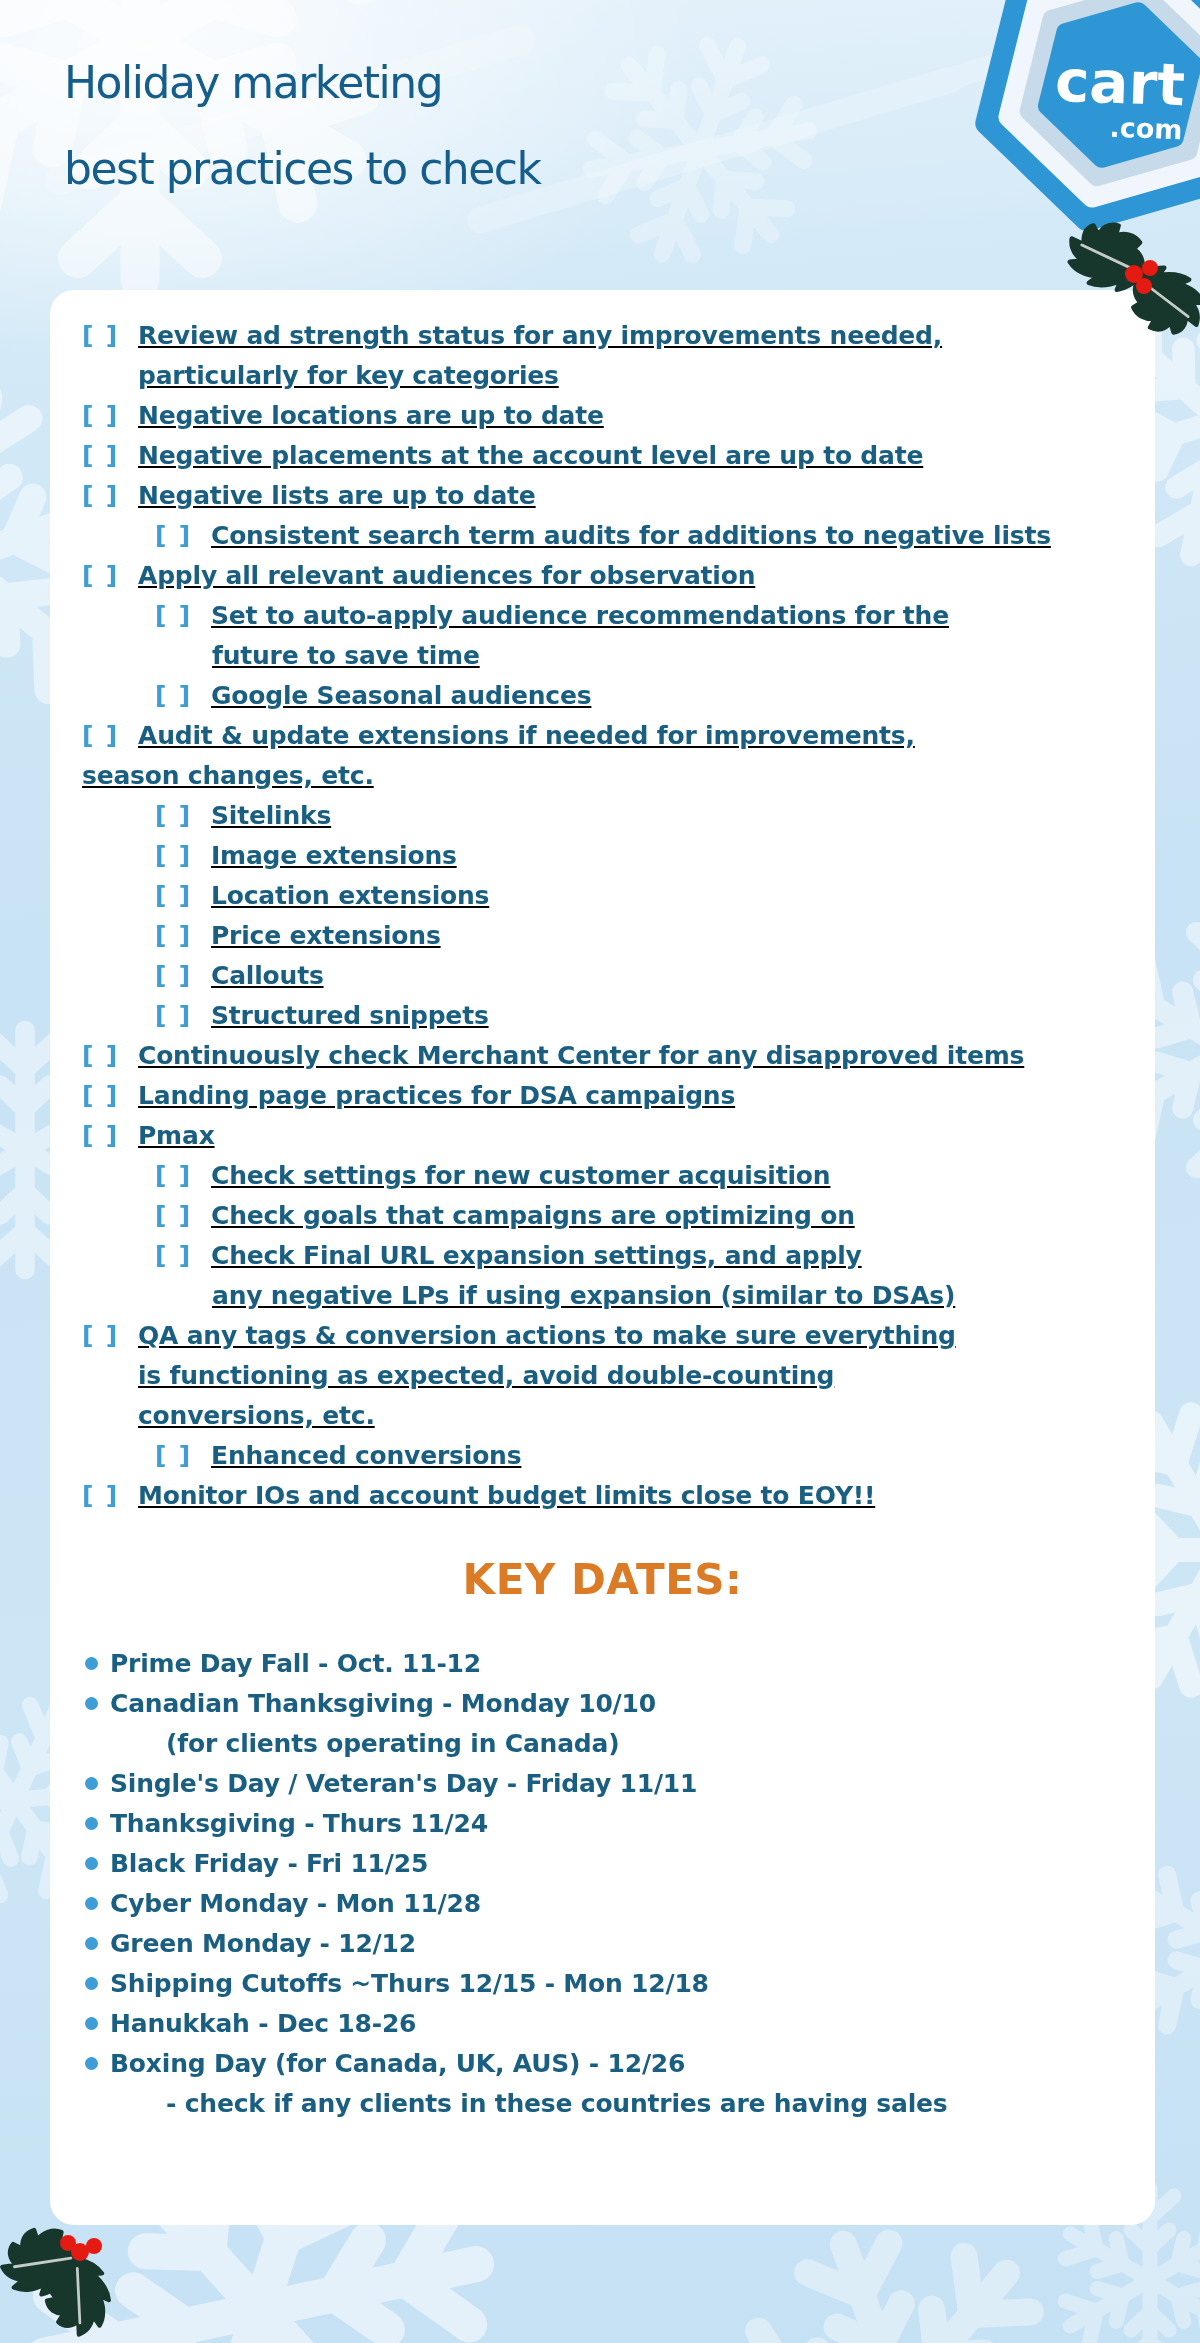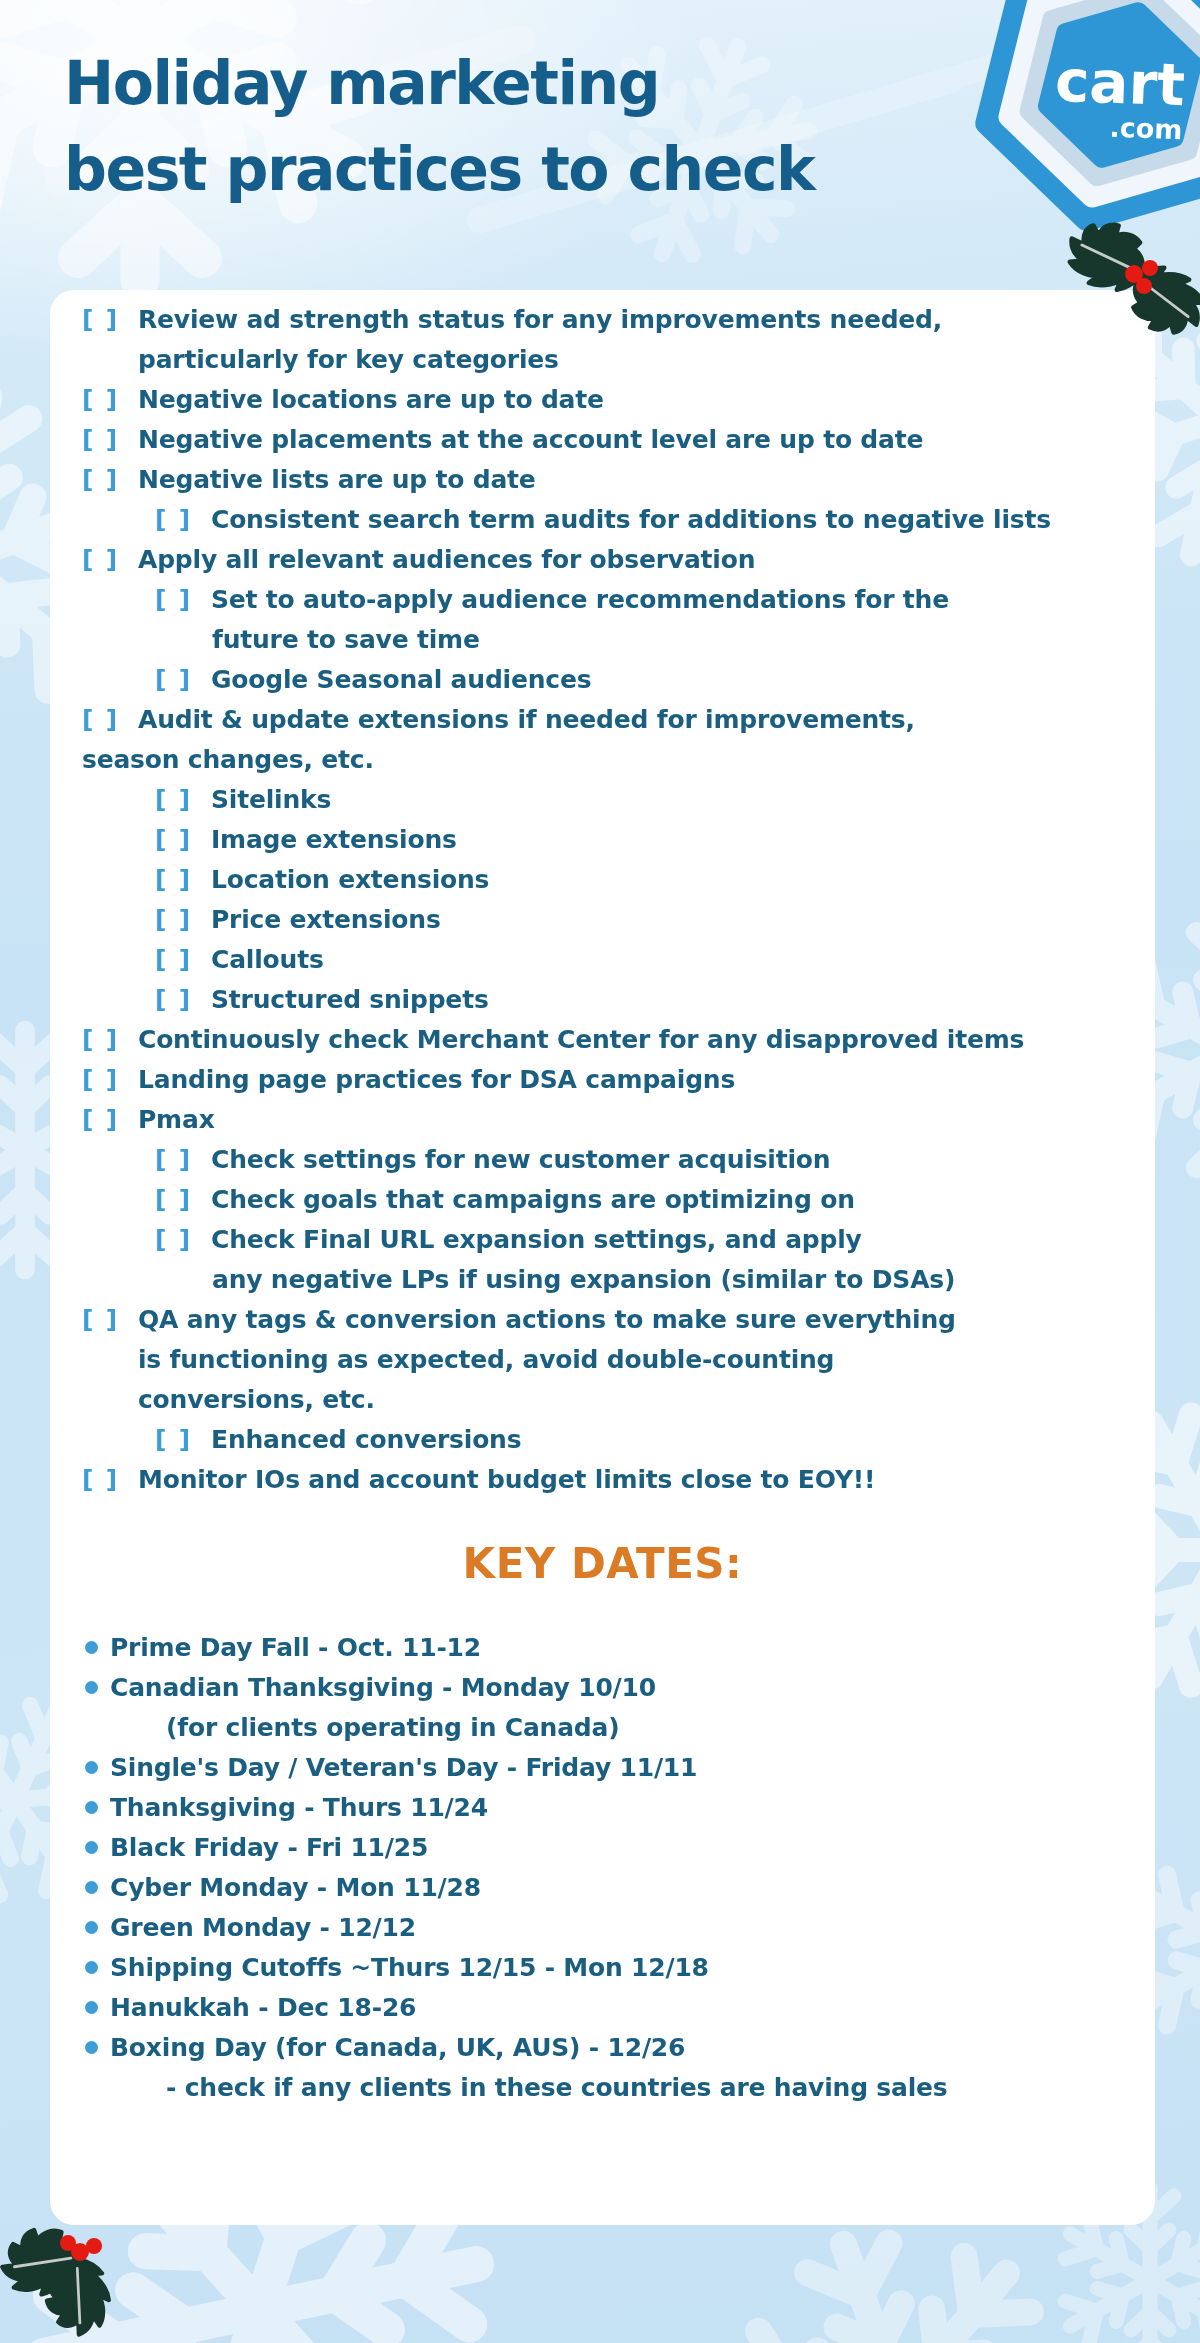--- a/index.html
+++ b/index.html
@@ -8,29 +8,29 @@
     font-family:"DejaVu Sans","Liberation Sans",sans-serif;
     background:
       radial-gradient(ellipse 900px 520px at 12% 2%, rgba(255,255,255,.85), rgba(255,255,255,0) 62%),
       linear-gradient(175deg,#e6f2fb 0%,#d3e9f7 14%,#c8e3f5 40%,#cde6f6 72%,#c5e1f4 100%);
   }
   .bg,.overlay{position:absolute;left:0;top:0;width:1200px;height:2343px;}
   .bg{z-index:0;}
   .overlay{z-index:3;pointer-events:none;}
   .title{
     position:absolute;left:64px;top:40px;z-index:1;
-    font-size:60px;line-height:86px;font-weight:700;letter-spacing:-1.5px;
+    font-size:44px;line-height:86px;font-weight:400;letter-spacing:-1.5px;
     color:#155E8C;white-space:nowrap;
   }
   .logo-svg{position:absolute;left:975px;top:-80px;width:290px;height:330px;z-index:1;}
   .card{
     position:absolute;left:50px;top:290px;width:1105px;height:1935px;z-index:2;
     background:#ffffff;border-radius:24px;overflow:hidden;
   }
-  .checklist{padding-top:10px;}
+  .checklist{padding-top:26px;text-decoration:underline;}
   .row{
     line-height:40px;font-size:25px;font-weight:700;letter-spacing:-0.2px;
     color:#1A5F82;white-space:nowrap;
   }
   .row.c0,.row.flush{padding-left:32px;}
   .row.w0{padding-left:88px;}
   .row.c1{padding-left:105px;}
   .row.w1{padding-left:162px;}
   .bracket{display:inline-block;width:56px;color:#3E9DD6;word-spacing:4px;}
   .key-dates-heading{

